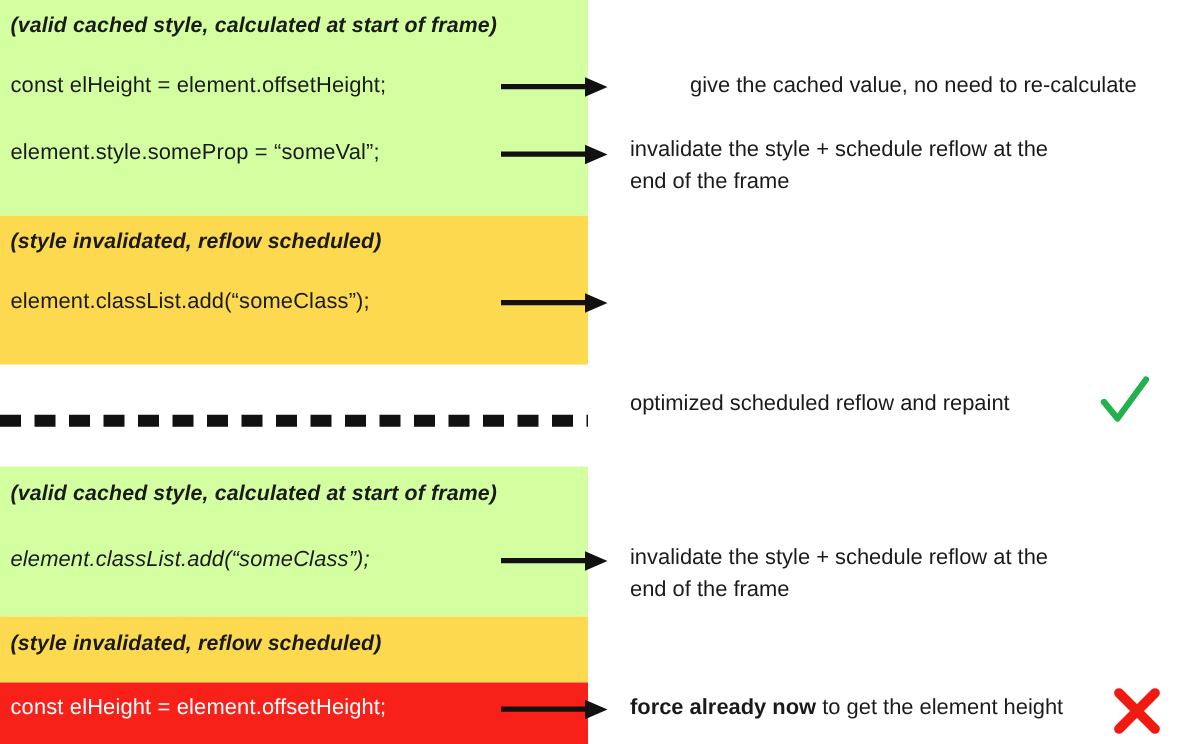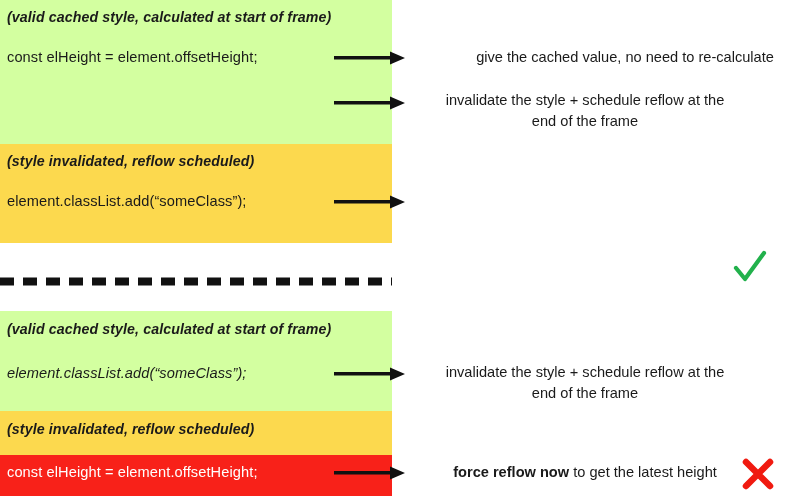--- a/index.html
+++ b/index.html
@@ -12,21 +12,20 @@
     height: 496px;
     overflow: hidden;
     font-family: "Liberation Sans", sans-serif;
     color: #1a1a1a;
   }
   #canvas {
     position: relative;
     width: 788px;
     height: 496px;
     background: #ffffff;
-    text-align: center;
   }
 
   
   .block {
     position: absolute;
     left: 0;
     width: 392px;
   }
   .block-green  { background: #d3ffa0; }
   .block-yellow { background: #fcd94e; }
@@ -112,20 +111,21 @@
 
   <div class="line code" style="top:48px;">const elHeight = element.offsetHeight;</div>
 
   <div class="arrow" style="left:334px;top:50px;">
     <svg width="72" height="16" viewBox="0 0 72 16">
       <path d="M0 6 H56 V1.5 L71 8 L56 14.5 V9.5 H0 Z" fill="#111111"></path>
     </svg>
   </div>
   <div class="note" style="top:47px;margin-left:40px;">give the cached value, no need to re-calculate</div>
 
+  <div class="line code" style="top:93px;">element.style.someProp = “someVal”;</div>
 
   <div class="arrow" style="left:334px;top:95px;">
     <svg width="72" height="16" viewBox="0 0 72 16">
       <path d="M0 6 H56 V1.5 L71 8 L56 14.5 V9.5 H0 Z" fill="#111111"></path>
     </svg>
   </div>
   <div class="note" style="top:90px;">
     <div>invalidate the style + schedule reflow at the</div>
     <div>end of the frame</div>
   </div>
@@ -133,20 +133,21 @@
   <div class="line state-note" style="top:152px;">(style invalidated, reflow scheduled)</div>
 
   <div class="line code" style="top:192px;">element.classList.add(“someClass”);</div>
 
   <div class="arrow" style="left:334px;top:194px;">
     <svg width="72" height="16" viewBox="0 0 72 16">
       <path d="M0 6 H56 V1.5 L71 8 L56 14.5 V9.5 H0 Z" fill="#111111"></path>
     </svg>
   </div>
 
+  <div class="note" style="top:259px;">optimized scheduled reflow and repaint</div>
   <div class="mark" style="left:733px;top:250px;">
     <svg width="34" height="34" viewBox="0 0 34 34">
       <path d="M3 18 L12 29 L31 3" stroke="#22b14c" stroke-width="4.2" fill="none" stroke-linecap="round" stroke-linejoin="round"></path>
     </svg>
   </div>
 
   <div class="dashed">
     <svg width="392" height="9" viewBox="0 0 392 9">
       <line x1="0" y1="4.5" x2="392" y2="4.5" stroke="#111111" stroke-width="8" stroke-dasharray="14 9"></line>
     </svg>
@@ -173,21 +174,21 @@
   <div class="line state-note" style="top:420px;">(style invalidated, reflow scheduled)</div>
 
   <div class="line code-onred" style="top:463px;">const elHeight = element.offsetHeight;</div>
 
   <div class="arrow" style="left:334px;top:465px;">
     <svg width="72" height="16" viewBox="0 0 72 16">
       <path d="M0 6 H56 V1.5 L71 8 L56 14.5 V9.5 H0 Z" fill="#111111"></path>
     </svg>
   </div>
   <div class="note" style="top:462px;">
-    <b>force reflow now</b><span> to get the latest height</span>
+    <b>force already now</b><span> to get the element height</span>
   </div>
 
   <div class="mark" style="left:741px;top:457px;">
     <svg width="34" height="34" viewBox="0 0 34 34">
       <path d="M5 5 L29 29 M29 5 L5 29" stroke="#f01a10" stroke-width="6.5" fill="none" stroke-linecap="round"></path>
     </svg>
   </div>
 
 </div>
 

